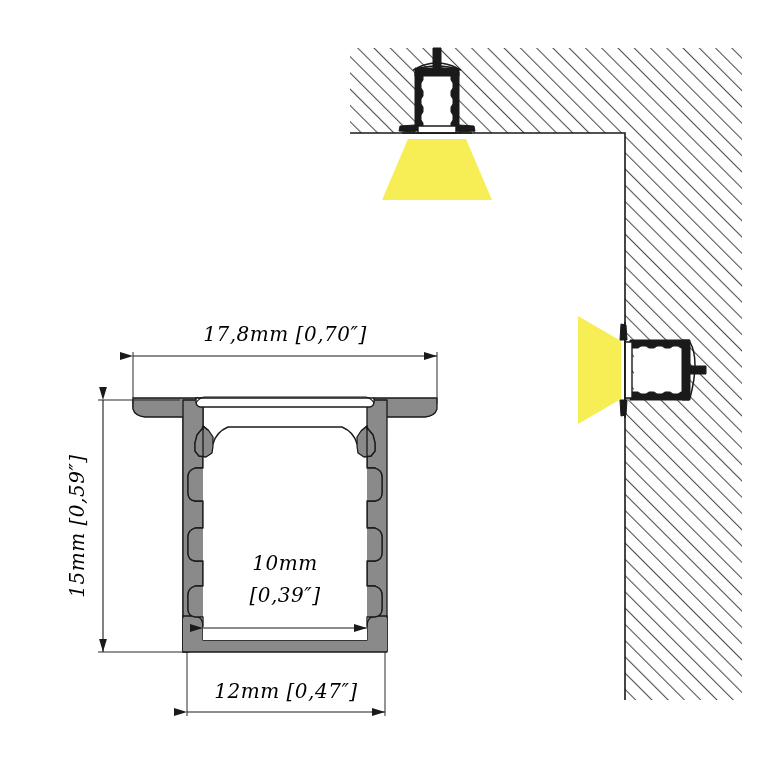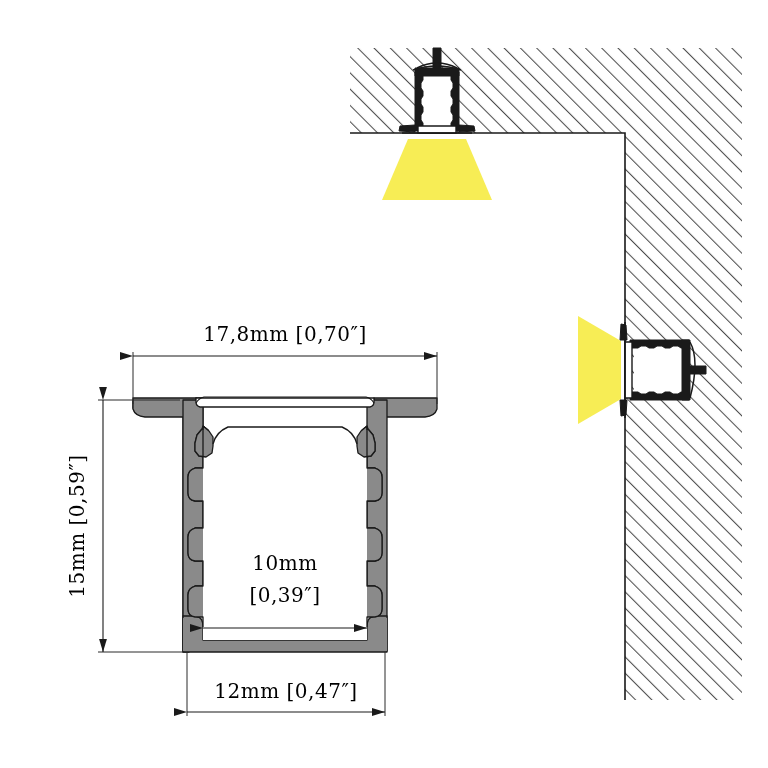--- a/index.html
+++ b/index.html
@@ -1,21 +1,21 @@
 <!DOCTYPE html>
 <html><head>
 <meta charset="utf-8">
 <style>
   html,body{margin:0;padding:0;}
   body{
     width:768px;height:768px;background:#ffffff;
     font-family:"DejaVu Sans","Liberation Sans",sans-serif;
     overflow:hidden;position:relative;
   }
-  #stage{position:absolute;left:0;top:0;width:768px;height:768px;}
+  #stage{position:absolute;left:0;top:0;width:768px;height:768px;font-style:italic;}
   svg{display:block;}
   .dimtext{
     font-family:"DejaVu Serif","Liberation Serif",serif;
     font-size:20px;fill:#000;
     letter-spacing:0.5px;
   }
 </style>
 </head>
 <body>
 

